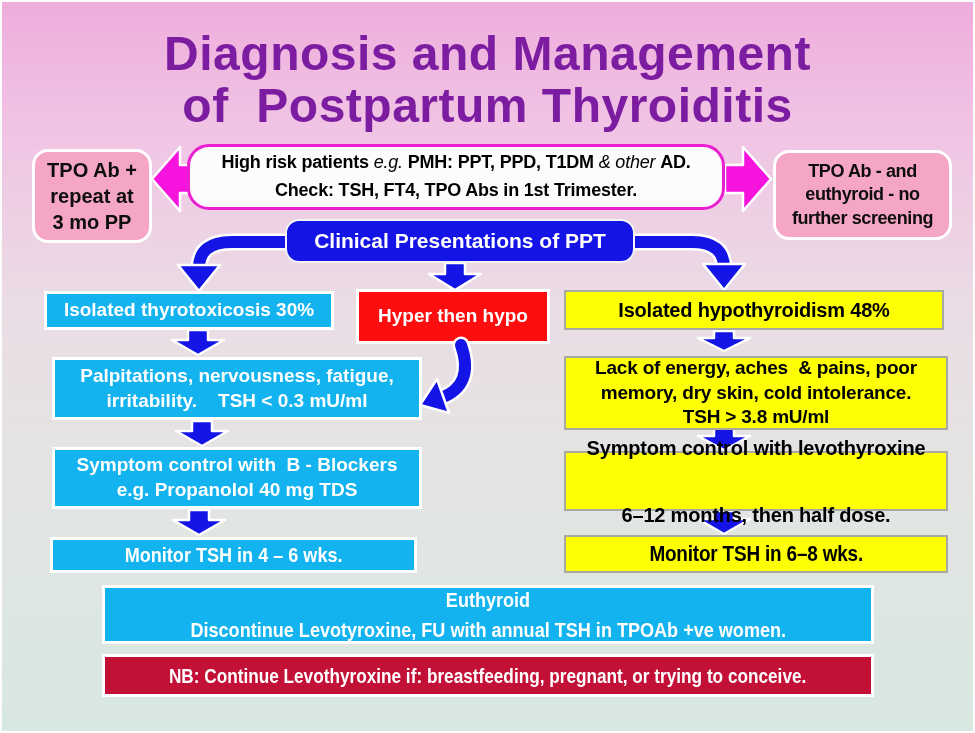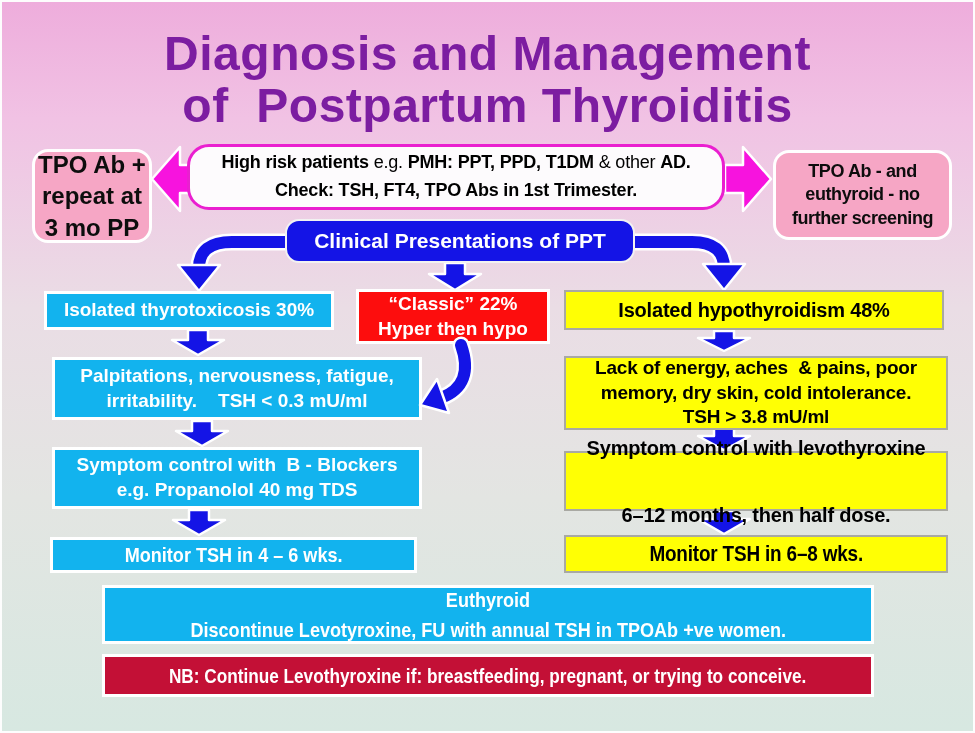--- a/index.html
+++ b/index.html
@@ -7,25 +7,25 @@
     position:relative; width:975px; height:733px; overflow:hidden;
     box-sizing:border-box; border:2px solid #fdfdfd;
     background:linear-gradient(180deg,#eeaddc 0%,#f1c2e4 16%,#eadde5 42%,#e3e5e2 68%,#d7e8e1 100%);
     font-family:"Liberation Sans", sans-serif;
     padding-left:12px;
   }
   .title { position:absolute; left:0; right:0; top:26px; text-align:center;
     color:#7c1da1; font-weight:bold; font-size:48px; line-height:1.08; letter-spacing:0.5px; }
   .box { position:absolute; box-sizing:border-box; display:flex; flex-direction:column;
     justify-content:center; align-items:center; text-align:center; font-weight:bold; line-height:1.3; }
-  .pinkbox { background:#f6a6c5; border:3px solid #fff; border-radius:16px; color:#0d0d0d; font-size:24px; }
+  .pinkbox { background:#f6a6c5; border:3px solid #fff; border-radius:16px; color:#0d0d0d; font-size:20px; }
   .pinkbox.right { font-size:18px; letter-spacing:-0.4px; }
   .whitebox { background:#fdfbfd; border:3px solid #ea1fd0; border-radius:22px; color:#000;
     font-size:18px; letter-spacing:-0.2px; line-height:1.55; }
-  .whitebox .reg { font-weight:normal; }
+  .whitebox .reg { font-weight:normal;font-style:italic; }
   .bluebox { background:#1414e6; border:2px solid #f2f2f2; border-radius:14px; color:#fff; font-size:21px; }
   .cyanbox { background:#12b3ee; border:3px solid #fff; color:#fff; font-size:19px; }
   .redbox  { background:#fd0d0d; border:3px solid #fff; color:#fff; font-size:19px; }
   .yellowbox { background:#ffff04; border:2px solid #a9a9a3; color:#000; font-size:19px; letter-spacing:-0.2px; }
   .crimsonbox { background:#c31036; border:3px solid #fff; color:#fff; }
   .cond { display:block; transform:scaleX(0.86); transform-origin:center; white-space:nowrap; }
   .nowrap { white-space:nowrap; }
   svg.overlay { position:absolute; left:0; top:0; pointer-events:none; }
   .z1 { z-index:1; } .z3 { z-index:3; }
   .box { z-index:2; }
@@ -100,21 +100,20 @@
 
   <div class="box bluebox" style="left:283px; top:217px; width:350px; height:44px;">
     <div>Clinical Presentations of PPT</div>
   </div>
 
   <div class="box cyanbox" style="left:42px; top:289px; width:290px; height:39px;">
     <div>Isolated thyrotoxicosis 30%</div>
   </div>
 
   <div class="box redbox" style="left:354px; top:287px; width:194px; height:55px;">
-    <div>“Classic” 22%</div>
     <div>Hyper then hypo</div>
   </div>
 
   <div class="box yellowbox" style="left:562px; top:288px; width:380px; height:40px; font-size:20px;">
     <div>Isolated hypothyroidism 48%</div>
   </div>
 
   <div class="box cyanbox" style="left:50px; top:355px; width:370px; height:63px;">
     <div>Palpitations, nervousness, fatigue,</div>
     <div>irritability.&nbsp;&nbsp;&nbsp; TSH &lt; 0.3 mU/ml</div>

